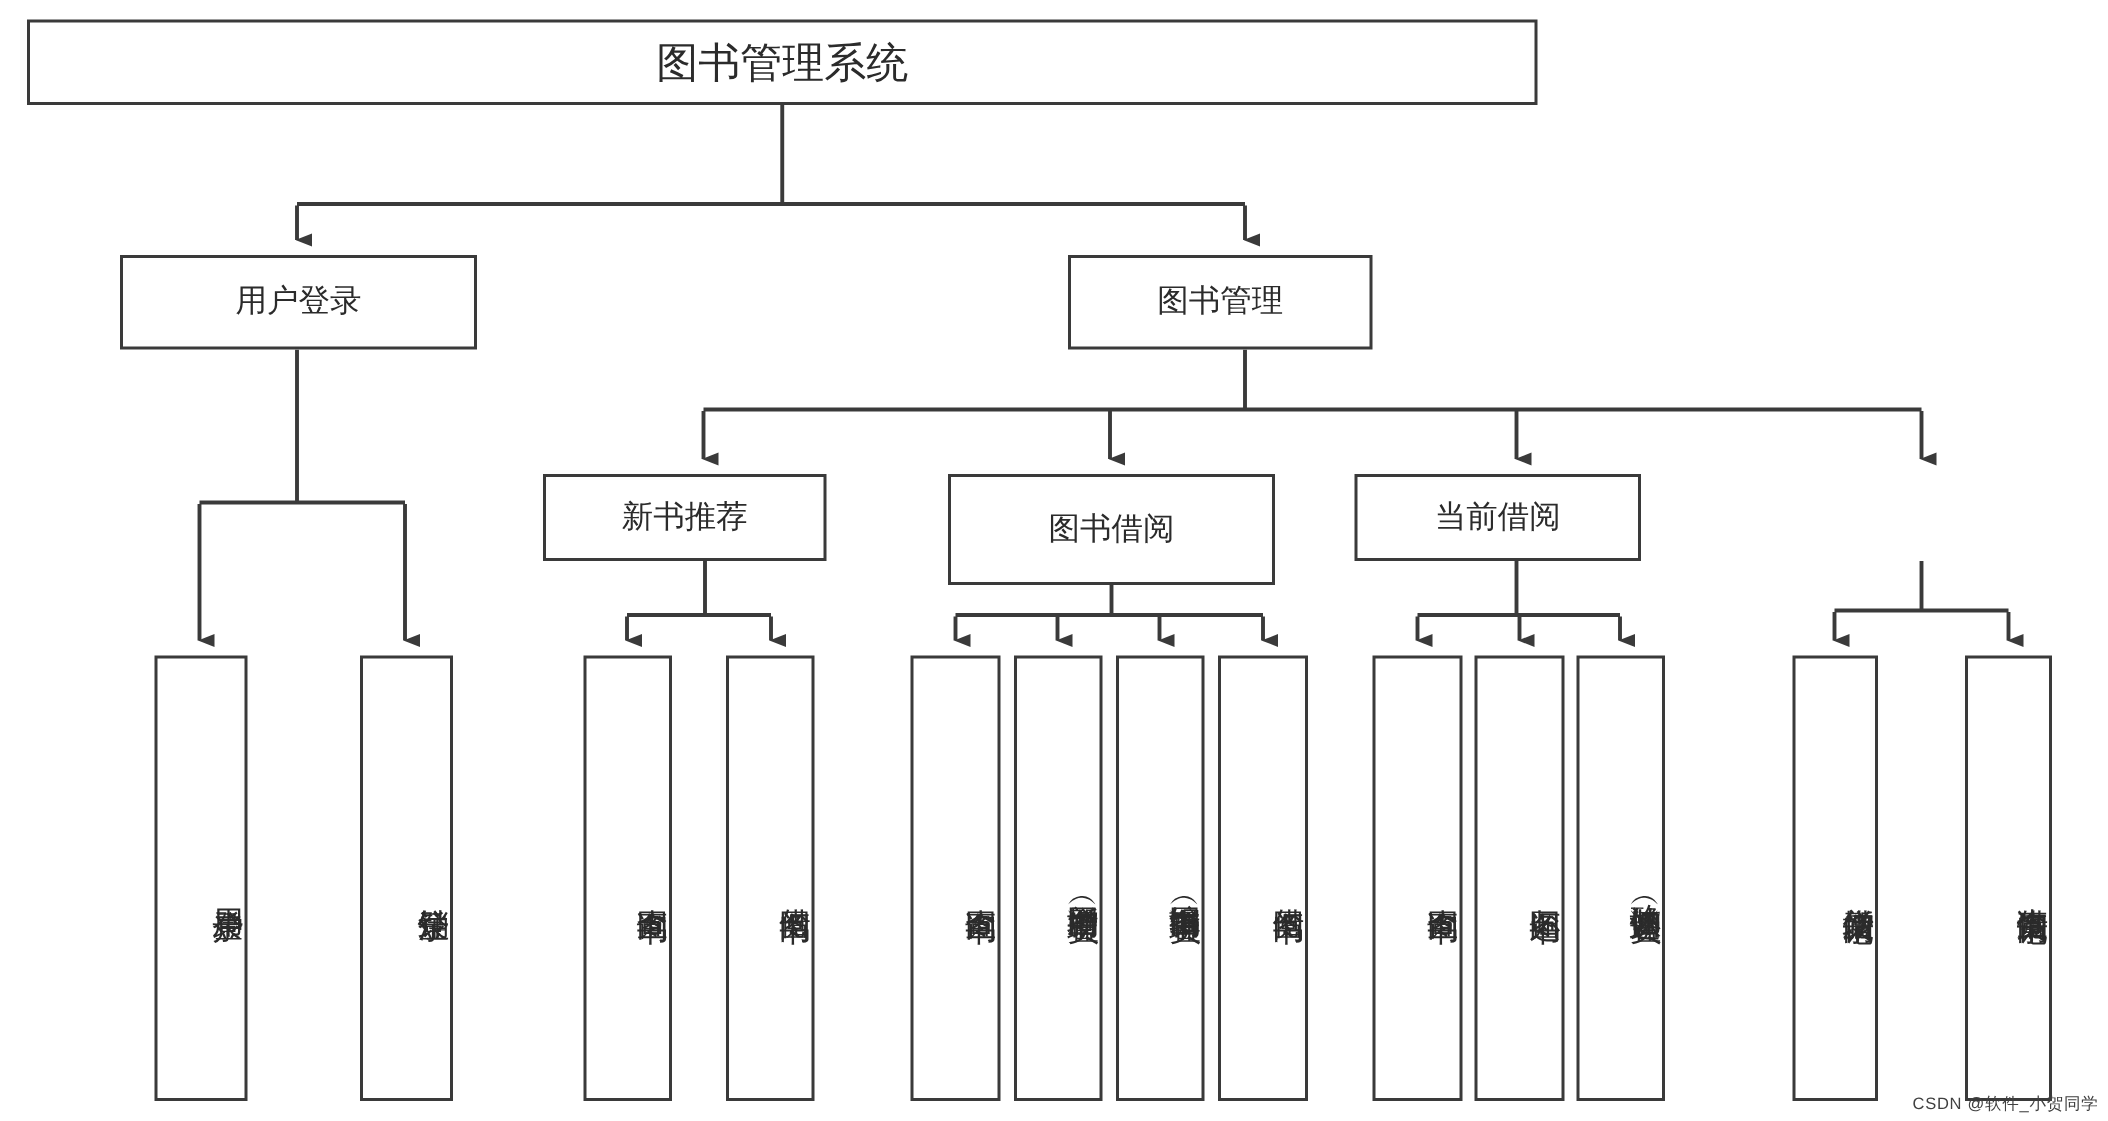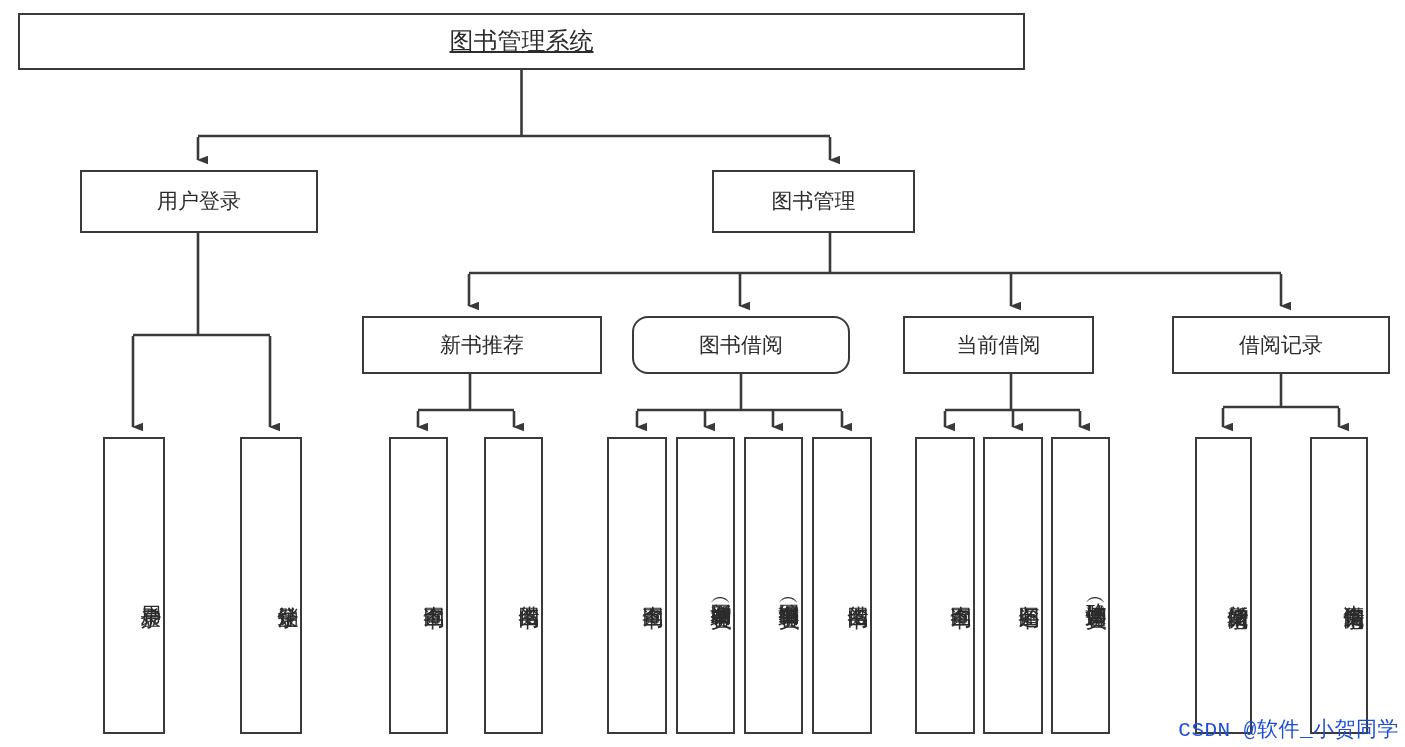--- a/index.html
+++ b/index.html
@@ -44,32 +44,30 @@
   .node.v {           
     writing-mode: vertical-rl;
     text-orientation: upright;
     font-size: 21px;
     letter-spacing: 1px;
     padding-top: 10px;
     align-items: flex-start;
     justify-content: center;
   }
   .node.root {
-    font-size: 24px;
-    text-decoration: underline;
+    font-size: 28px;
   }
   #watermark {
     position: absolute;
     right: 6px;
     bottom: 4px;
-    font-size: 21px;
-    color: #1d4ed8;
+    font-size: 11px;
+    color: #404040;
     letter-spacing: 0.5px;
     white-space: nowrap;
-    font-family: Liberation Mono, monospace;
   }
 </style>
 </head>
 <body>
 
 <div id="canvas">
 
   <svg id="edges" viewBox="0 0 1405 747" width="1405" height="747" xmlns="http://www.w3.org/2000/svg">
     <defs>
       <marker id="arrow" markerWidth="9" markerHeight="11" refX="4.5" refY="10" orient="auto" markerUnits="userSpaceOnUse">
@@ -119,24 +117,23 @@
       <path d="M1339,408 L1339,427" marker-end="url(#arrow)"></path>
 
     </g>
   </svg>
 
   <div class="node h root" style="left:18px;top:13px;width:1007px;height:57px;">图书管理系统</div>
 
   <div class="node h" style="left:80px;top:170px;width:238px;height:63px;">用户登录</div>
   <div class="node h" style="left:712px;top:170px;width:203px;height:63px;">图书管理</div>
 
-  <div class="node h" style="left:362px;top:316px;width:240px;height:58px;">新书推荐</div>
-  <div class="node h" style="left:632px;top:316px;width:218px;height:58px;border-radius:16px;">图书借阅</div>
+  <div class="node h" style="left:362px;top:316px;width:189px;height:58px;">新书推荐</div>
+  <div class="node h" style="left:632px;top:316px;width:218px;height:74px;">图书借阅</div>
   <div class="node h" style="left:903px;top:316px;width:191px;height:58px;">当前借阅</div>
-  <div class="node h" style="left:1172px;top:316px;width:218px;height:58px;">借阅记录</div>
 
   <div class="node v" style="left:103px;top:437px;width:62px;height:297px;">用户登录</div>
   <div class="node v" style="left:240px;top:437px;width:62px;height:297px;">注销登录</div>
 
   <div class="node v" style="left:389px;top:437px;width:59px;height:297px;">查询图书</div>
   <div class="node v" style="left:484px;top:437px;width:59px;height:297px;">借阅图书</div>
 
   <div class="node v" style="left:607px;top:437px;width:60px;height:297px;">查询图书</div>
   <div class="node v" style="left:676px;top:437px;width:59px;height:297px;">新增图书（管理员）</div>
   <div class="node v" style="left:744px;top:437px;width:59px;height:297px;">编辑图书（管理员）</div>

